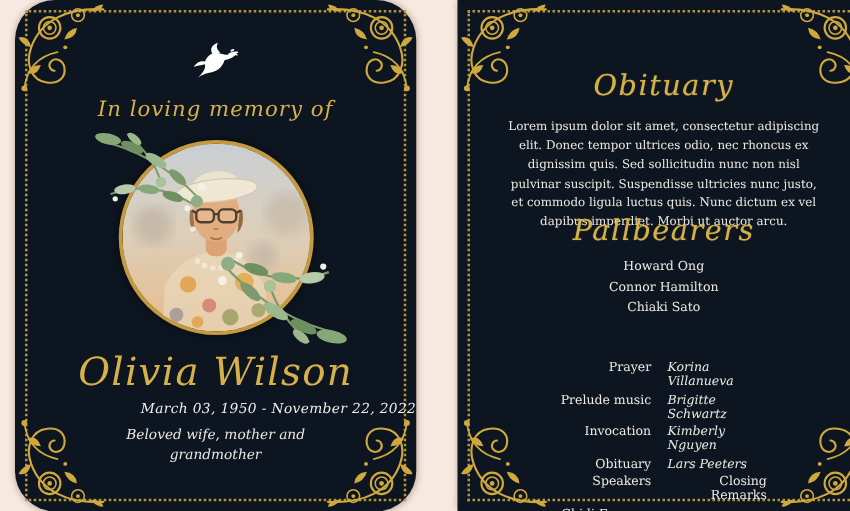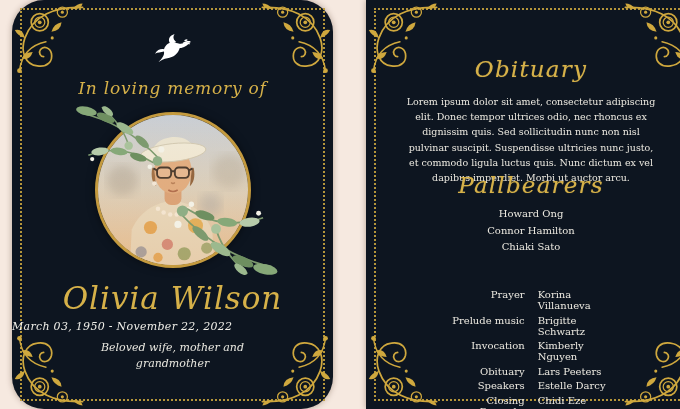--- a/index.html
+++ b/index.html
@@ -26,32 +26,32 @@
   .dove { position:absolute; top:34px; left:50%; transform:translateX(-50%); width:36px; height:30px; }
   .tribute { position:absolute; top:78px; width:100%; text-align:center; font-size:17px; letter-spacing:.8px; }
   .photo-wrap { position:absolute; top:112px; left:50%; transform:translateX(-50%); width:156px; height:156px; }
   .photo-ring { position:absolute; inset:0; border-radius:50%; border:3px solid #c49a3e; box-shadow:0 0 0 1px #8a6a25 inset, 0 0 8px rgba(0,0,0,.5); overflow:hidden; }
   .photo-ring svg { width:100%; height:100%; display:block; }
   .sprig { position:absolute; width:96px; height:74px; }
   .sprig svg { width:100%; height:100%; display:block; }
   .sprig.topleft { top:-12px; left:-22px; }
   .sprig.bottomright { bottom:-14px; right:-30px; transform:scale(-1,-1); width:112px; height:86px; }
   .name-script { position:absolute; top:280px; width:100%; text-align:center; font-size:31px; letter-spacing:1px; }
-  .dates { position:absolute; top:320px; width:100%; text-align:left; color:#efeee8; font-style:italic; font-size:11px; letter-spacing:.3px; }
+  .dates { position:absolute; top:320px; width:100%; text-align:right; color:#efeee8; font-style:italic; font-size:11px; letter-spacing:.3px; }
   .epitaph { position:absolute; top:340px; left:50%; transform:translateX(-50%); width:168px; text-align:center; color:#e9e8e0; font-style:italic; font-size:11px; line-height:1.45; }
 
   
   .obit-title { position:absolute; top:56px; width:100%; }
   .obit-body { position:absolute; top:94px; left:50%; transform:translateX(-50%); width:256px; text-align:center; color:#ece9e0; font-size:9.5px; line-height:1.6; }
   .pall-title { position:absolute; top:172px; width:100%; }
   .pall-names { position:absolute; top:206px; width:100%; text-align:center; color:#ece9e0; font-size:10px; line-height:1.65; }
   .order-title { position:absolute; top:252px; width:100%; }
   .order-grid { position:absolute; top:289px; left:50%; transform:translateX(-50%); display:grid; grid-template-columns:auto auto; column-gap:13px; row-gap:3.5px; color:#ece9e0; font-size:10px; }
   .order-label { text-align:right; }
-  .order-person { text-align:left; }
+  .order-person { text-align:left;font-style:italic; }
 </style>
 </head>
 <body>
 
 <svg width="0" height="0" style="position:absolute" aria-hidden="true">
   <defs>
     <g id="flourish" fill="none" stroke="currentColor" stroke-width="2.2" stroke-linecap="round">
       <path d="M88 7 C52 5 24 18 14 46 C8 63 14 80 30 82 C43 84 50 76 48 66 C46 58 38 56 34 61 C31 65 34 70 38 70"></path>
       <path d="M7 88 C10 66 22 55 41 51" stroke-width="1.8"></path>
       <circle cx="33" cy="26" r="11"></circle>
@@ -245,19 +245,18 @@
     <div class="order-grid">
       <span class="order-label">Prayer</span>
       <span class="order-person">Korina Villanueva</span>
       <span class="order-label">Prelude music</span>
       <span class="order-person">Brigitte Schwartz</span>
       <span class="order-label">Invocation</span>
       <span class="order-person">Kimberly Nguyen</span>
       <span class="order-label">Obituary</span>
       <span class="order-person">Lars Peeters</span>
       <span class="order-label">Speakers</span>
-      <span class="order-person">Estelle Darcy</span>
       <span class="order-label">Closing Remarks</span>
       <span class="order-person">Chidi Eze</span>
     </div>
   </section>
 
 </div>
 
 </body></html>

